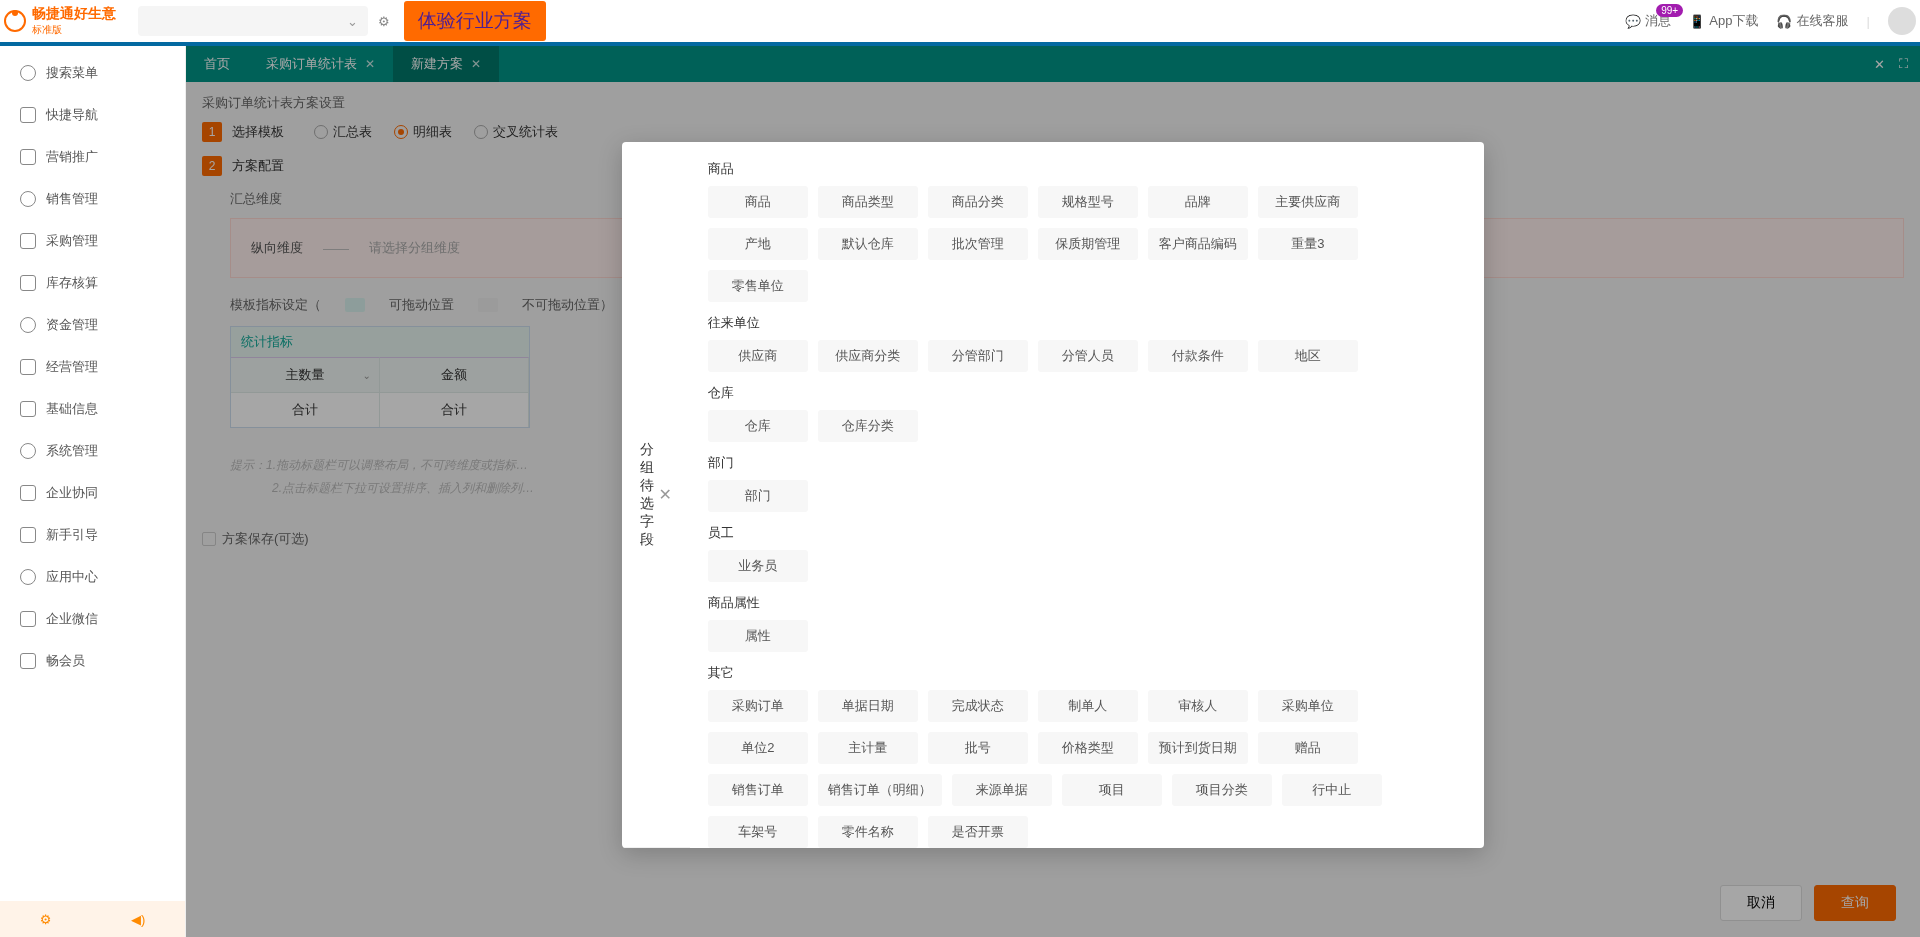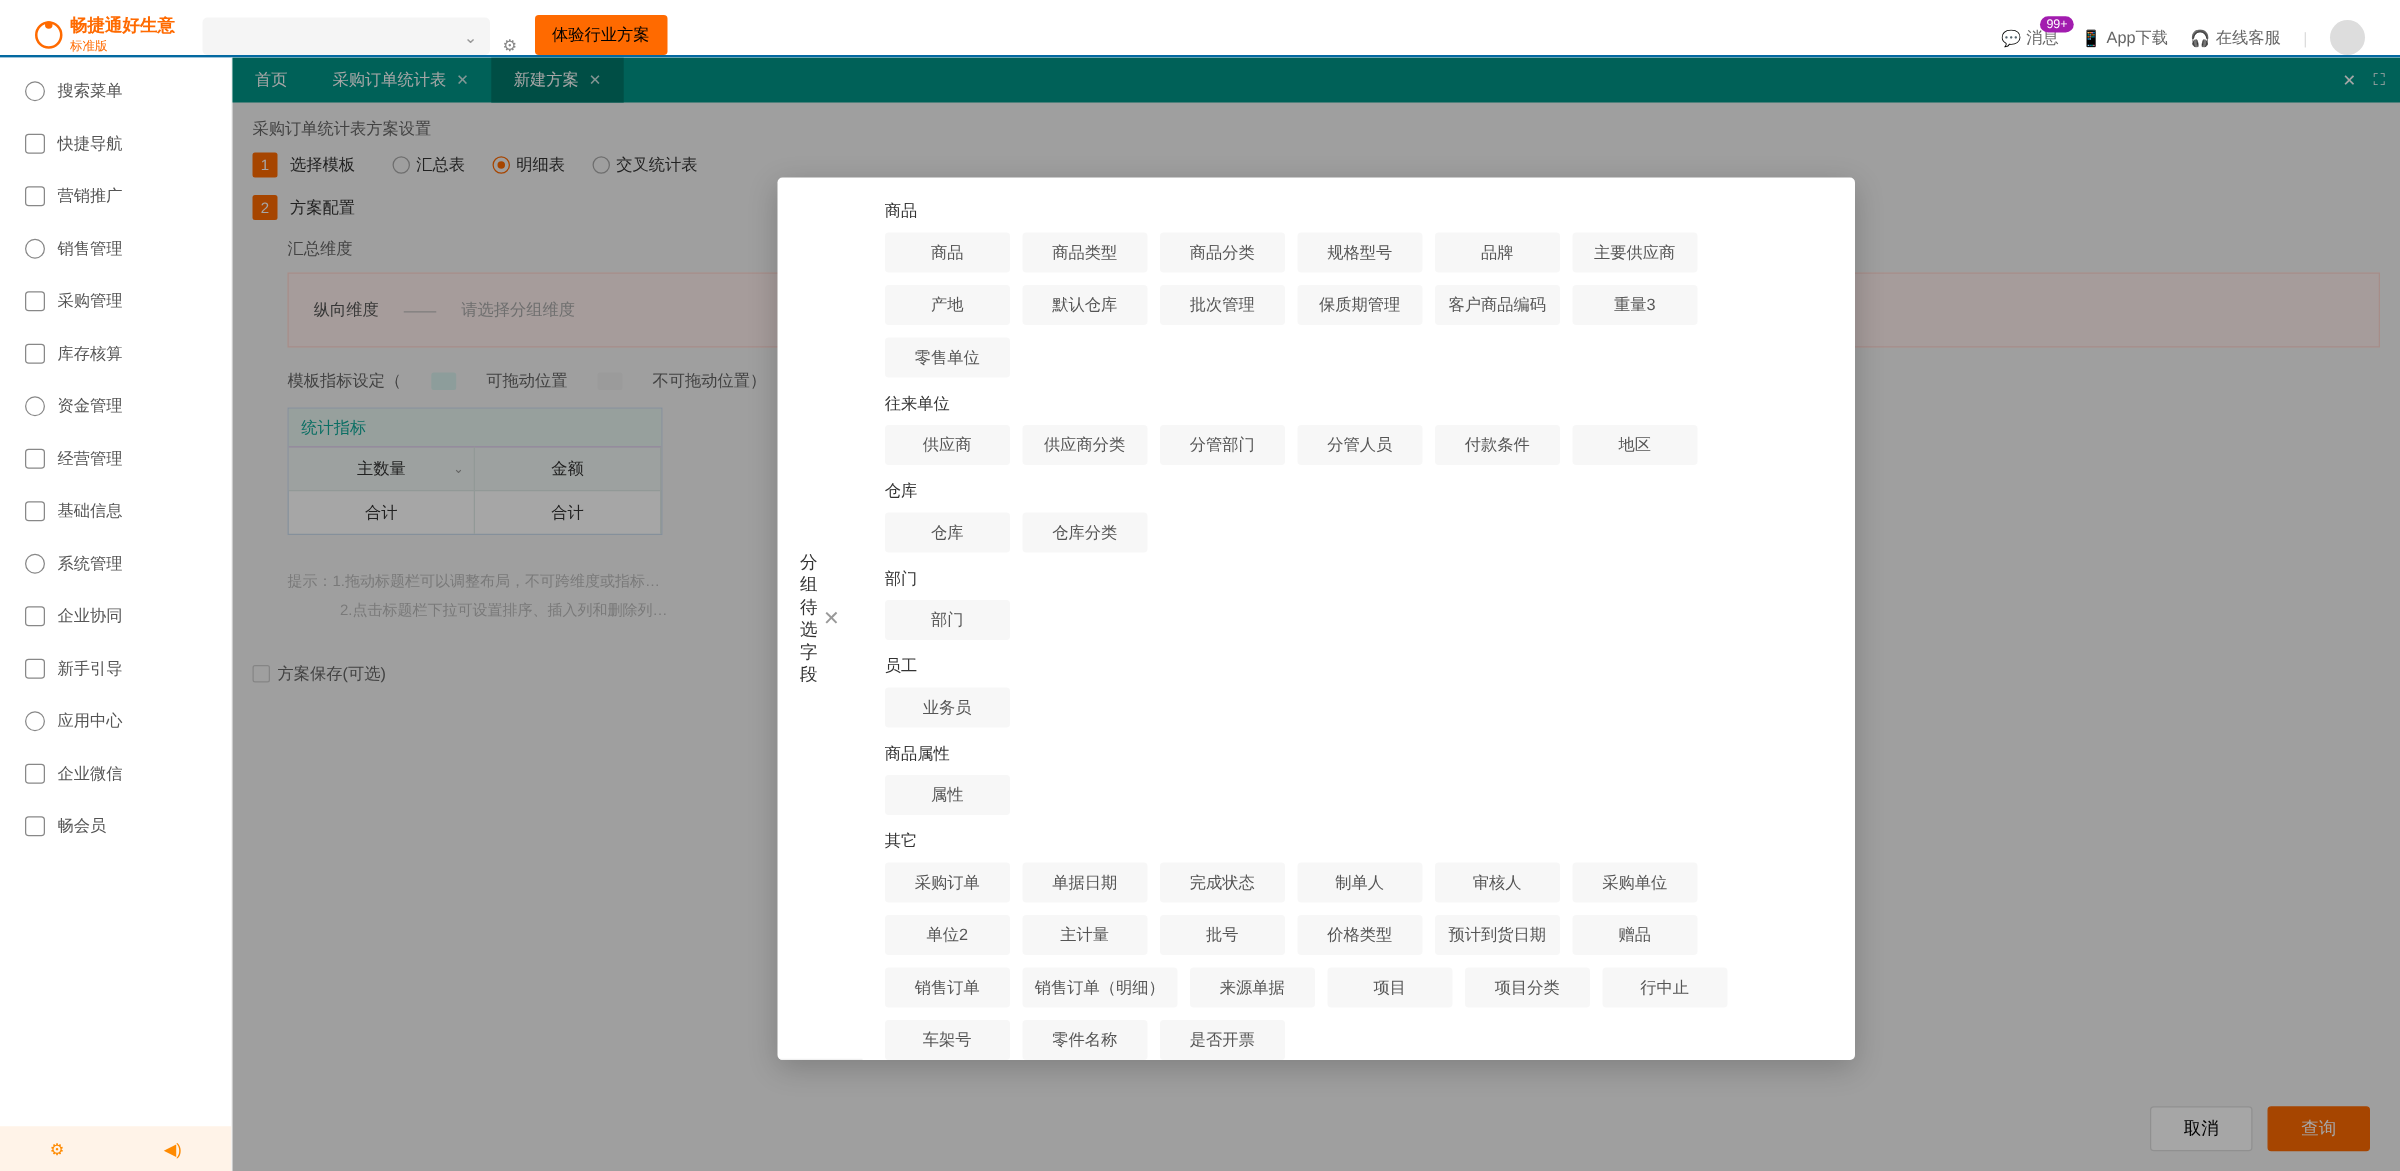--- a/index.html
+++ b/index.html
@@ -1,28 +1,28 @@
 <!DOCTYPE html>
 <html><head>
 <meta charset="utf-8">
 <style>
 * { margin: 0; padding: 0; box-sizing: border-box; }
 body { font-family: "Microsoft YaHei", "PingFang SC", sans-serif; font-size: 13px; color: #333; background: #f5f5f5; overflow: hidden; }
 .app { display: flex; flex-direction: column; height: 937px; width: 1920px; }
 
 
-.topbar { height: 46px; background: #fff; display: flex; align-items: flex-end; padding: 0 28px; border-bottom: 2px solid #0369a1; }
+.topbar { height: 46px; background: #fff; display: flex; align-items: center; padding: 0 4px; border-bottom: 4px solid #0369a1; }
 .logo { display: flex; align-items: center; gap: 6px; }
 .logo-icon { width: 22px; height: 22px; border: 2px solid #ff6a00; border-radius: 50%; position: relative; }
 .logo-icon::after { content: ''; position: absolute; left: 50%; top: -2px; width: 6px; height: 6px; background: #ff6a00; border-radius: 50%; transform: translateX(-50%); }
 .logo-text { font-size: 14px; font-weight: bold; color: #ff6a00; }
 .logo-sub { font-size: 10px; color: #ff6a00; }
 .tenant { margin-left: 22px; width: 230px; height: 30px; background: #f5f5f5; border-radius: 4px; display: flex; align-items: center; padding: 0 10px; color: #999; justify-content: space-between; }
 .gear { margin-left: 10px; color: #888; cursor: pointer; }
-.btn-orange { background: #ff6a00; color: #000000; border: none; padding: 7px 14px; border-radius: 3px; margin-left: 14px; cursor: pointer; font-size: 13px; }
+.btn-orange { background: #ff6a00; color: #4c1d95; border: none; padding: 7px 14px; border-radius: 3px; margin-left: 14px; cursor: pointer; font-size: 19px; }
 .topbar-right { margin-left: auto; display: flex; align-items: center; gap: 18px; color: #666; }
 .topbar-right .item { display: flex; align-items: center; gap: 4px; cursor: pointer; position: relative; }
 .badge { position: absolute; top: -8px; right: -12px; background: #a21caf; color: #fff; font-size: 10px; padding: 1px 5px; border-radius: 8px; }
 .avatar { width: 28px; height: 28px; background: #ddd; border-radius: 50%; }
 
 
 .body { flex: 1; display: flex; overflow: hidden; }
 .sidebar { width: 186px; background: #fff; display: flex; flex-direction: column; border-right: 1px solid #eee; }
 .sidebar-items { flex: 1; padding-top: 6px; }
 .sidebar-item { display: flex; align-items: center; gap: 10px; padding: 12px 20px; color: #555; cursor: pointer; }
@@ -61,21 +61,21 @@
 .swatch.fixed { background: #eee; }
 
 .stat-table { margin-top: 12px; border: 1px solid #cde; display: inline-block; min-width: 300px; background: #fff; }
 .stat-title { background: #e8f6f2; color: #1a9; padding: 6px 10px; font-size: 13px; }
 .stat-head { display: flex; }
 .stat-head > div { flex: 1; padding: 8px 0; text-align: center; background: #f2f8f6; border-top: 1px solid #dce; border-right: 1px solid #e0ece8; position: relative; }
 .stat-head .chev { position: absolute; right: 8px; top: 50%; transform: translateY(-50%); color: #999; font-size: 10px; }
 .stat-row { display: flex; }
 .stat-row > div { flex: 1; padding: 8px 0; text-align: center; border-top: 1px solid #e0ece8; border-right: 1px solid #e0ece8; }
 
-.hint { margin-top: 26px; color: #bbb; font-size: 12px; line-height: 1.9; }
+.hint { margin-top: 26px; color: #bbb; font-size: 12px; line-height: 1.9; font-style: italic; }
 .checkbox-row { margin-top: 30px; display: flex; align-items: center; gap: 6px; color: #666; }
 .checkbox { width: 14px; height: 14px; border: 1px solid #ccc; border-radius: 2px; display: inline-block; }
 
 .footer-btns { position: absolute; right: 24px; bottom: 16px; display: flex; gap: 12px; }
 .btn { padding: 8px 26px; border-radius: 3px; cursor: pointer; font-size: 14px; border: 1px solid #ddd; background: #fff; }
 .btn.primary { background: #ff6a00; color: #fff; border-color: #ff6a00; }
 
 
 .mask { position: absolute; inset: 0; background: rgba(0,0,0,.35); z-index: 50; display: flex; align-items: flex-start; justify-content: center; }
 .modal { margin-top: 96px; width: 862px; max-height: 740px; background: #fff; border-radius: 4px; box-shadow: 0 6px 24px rgba(0,0,0,.2); display: flex; overflow: hidden; }

